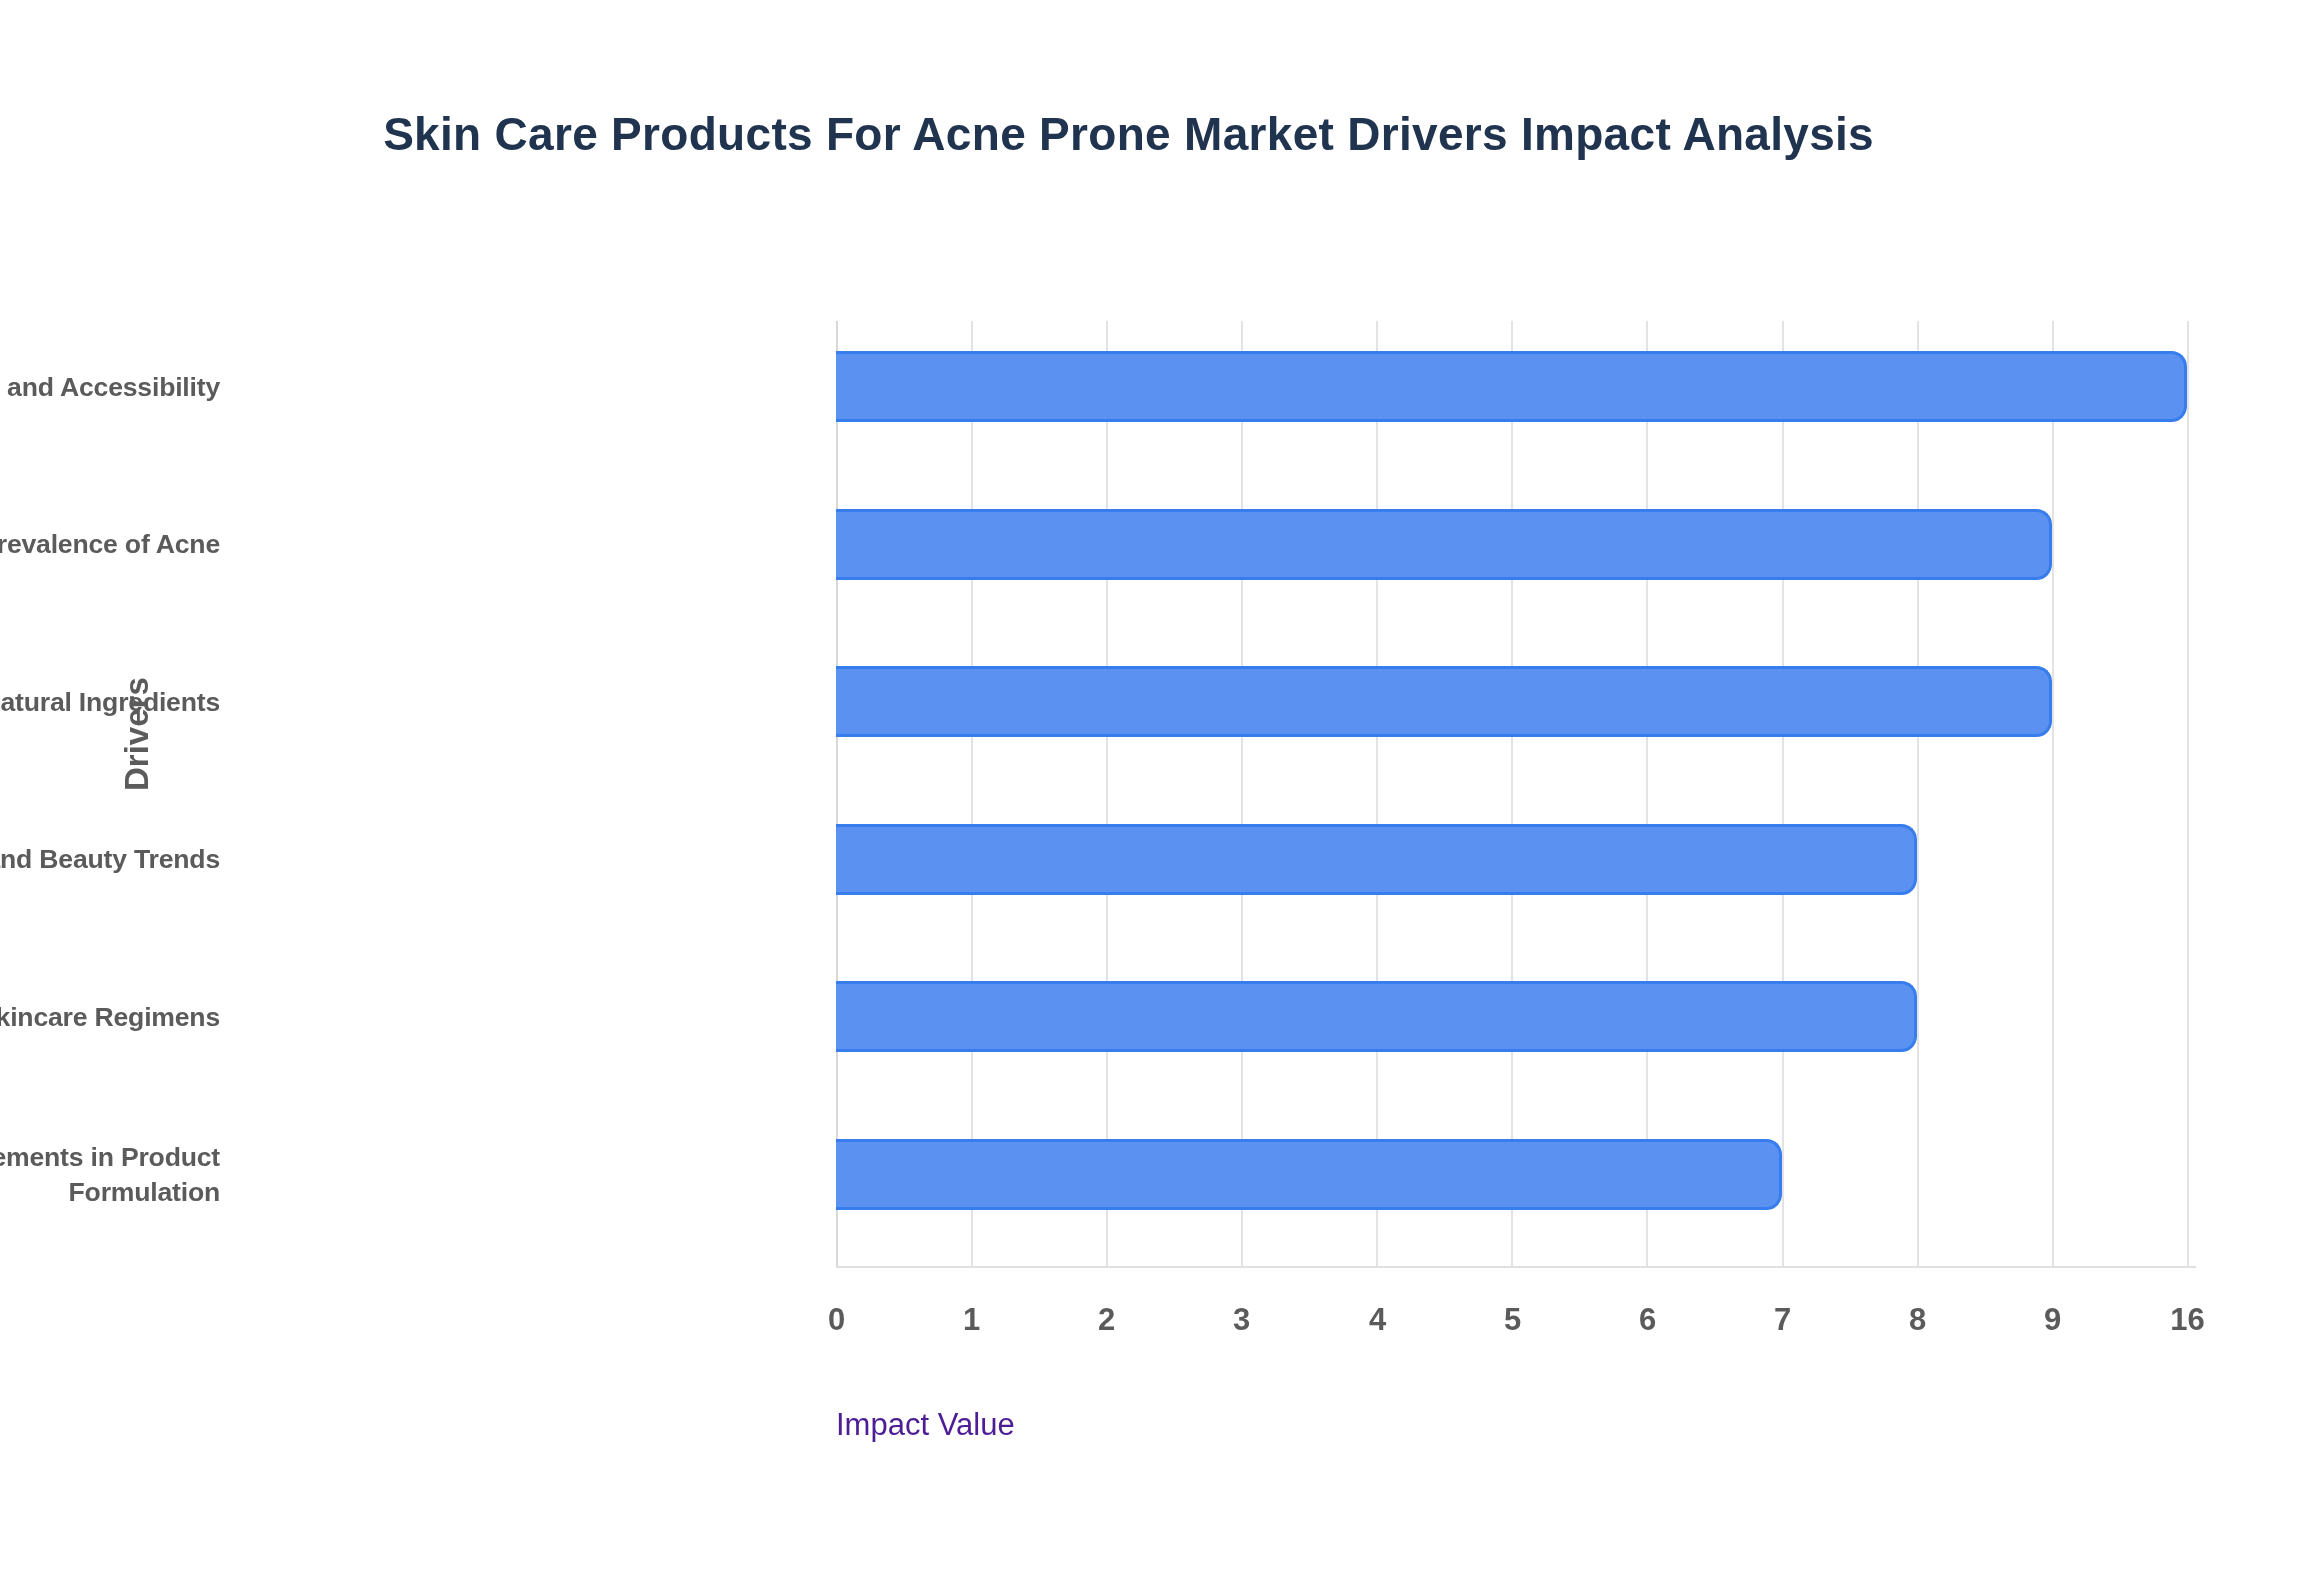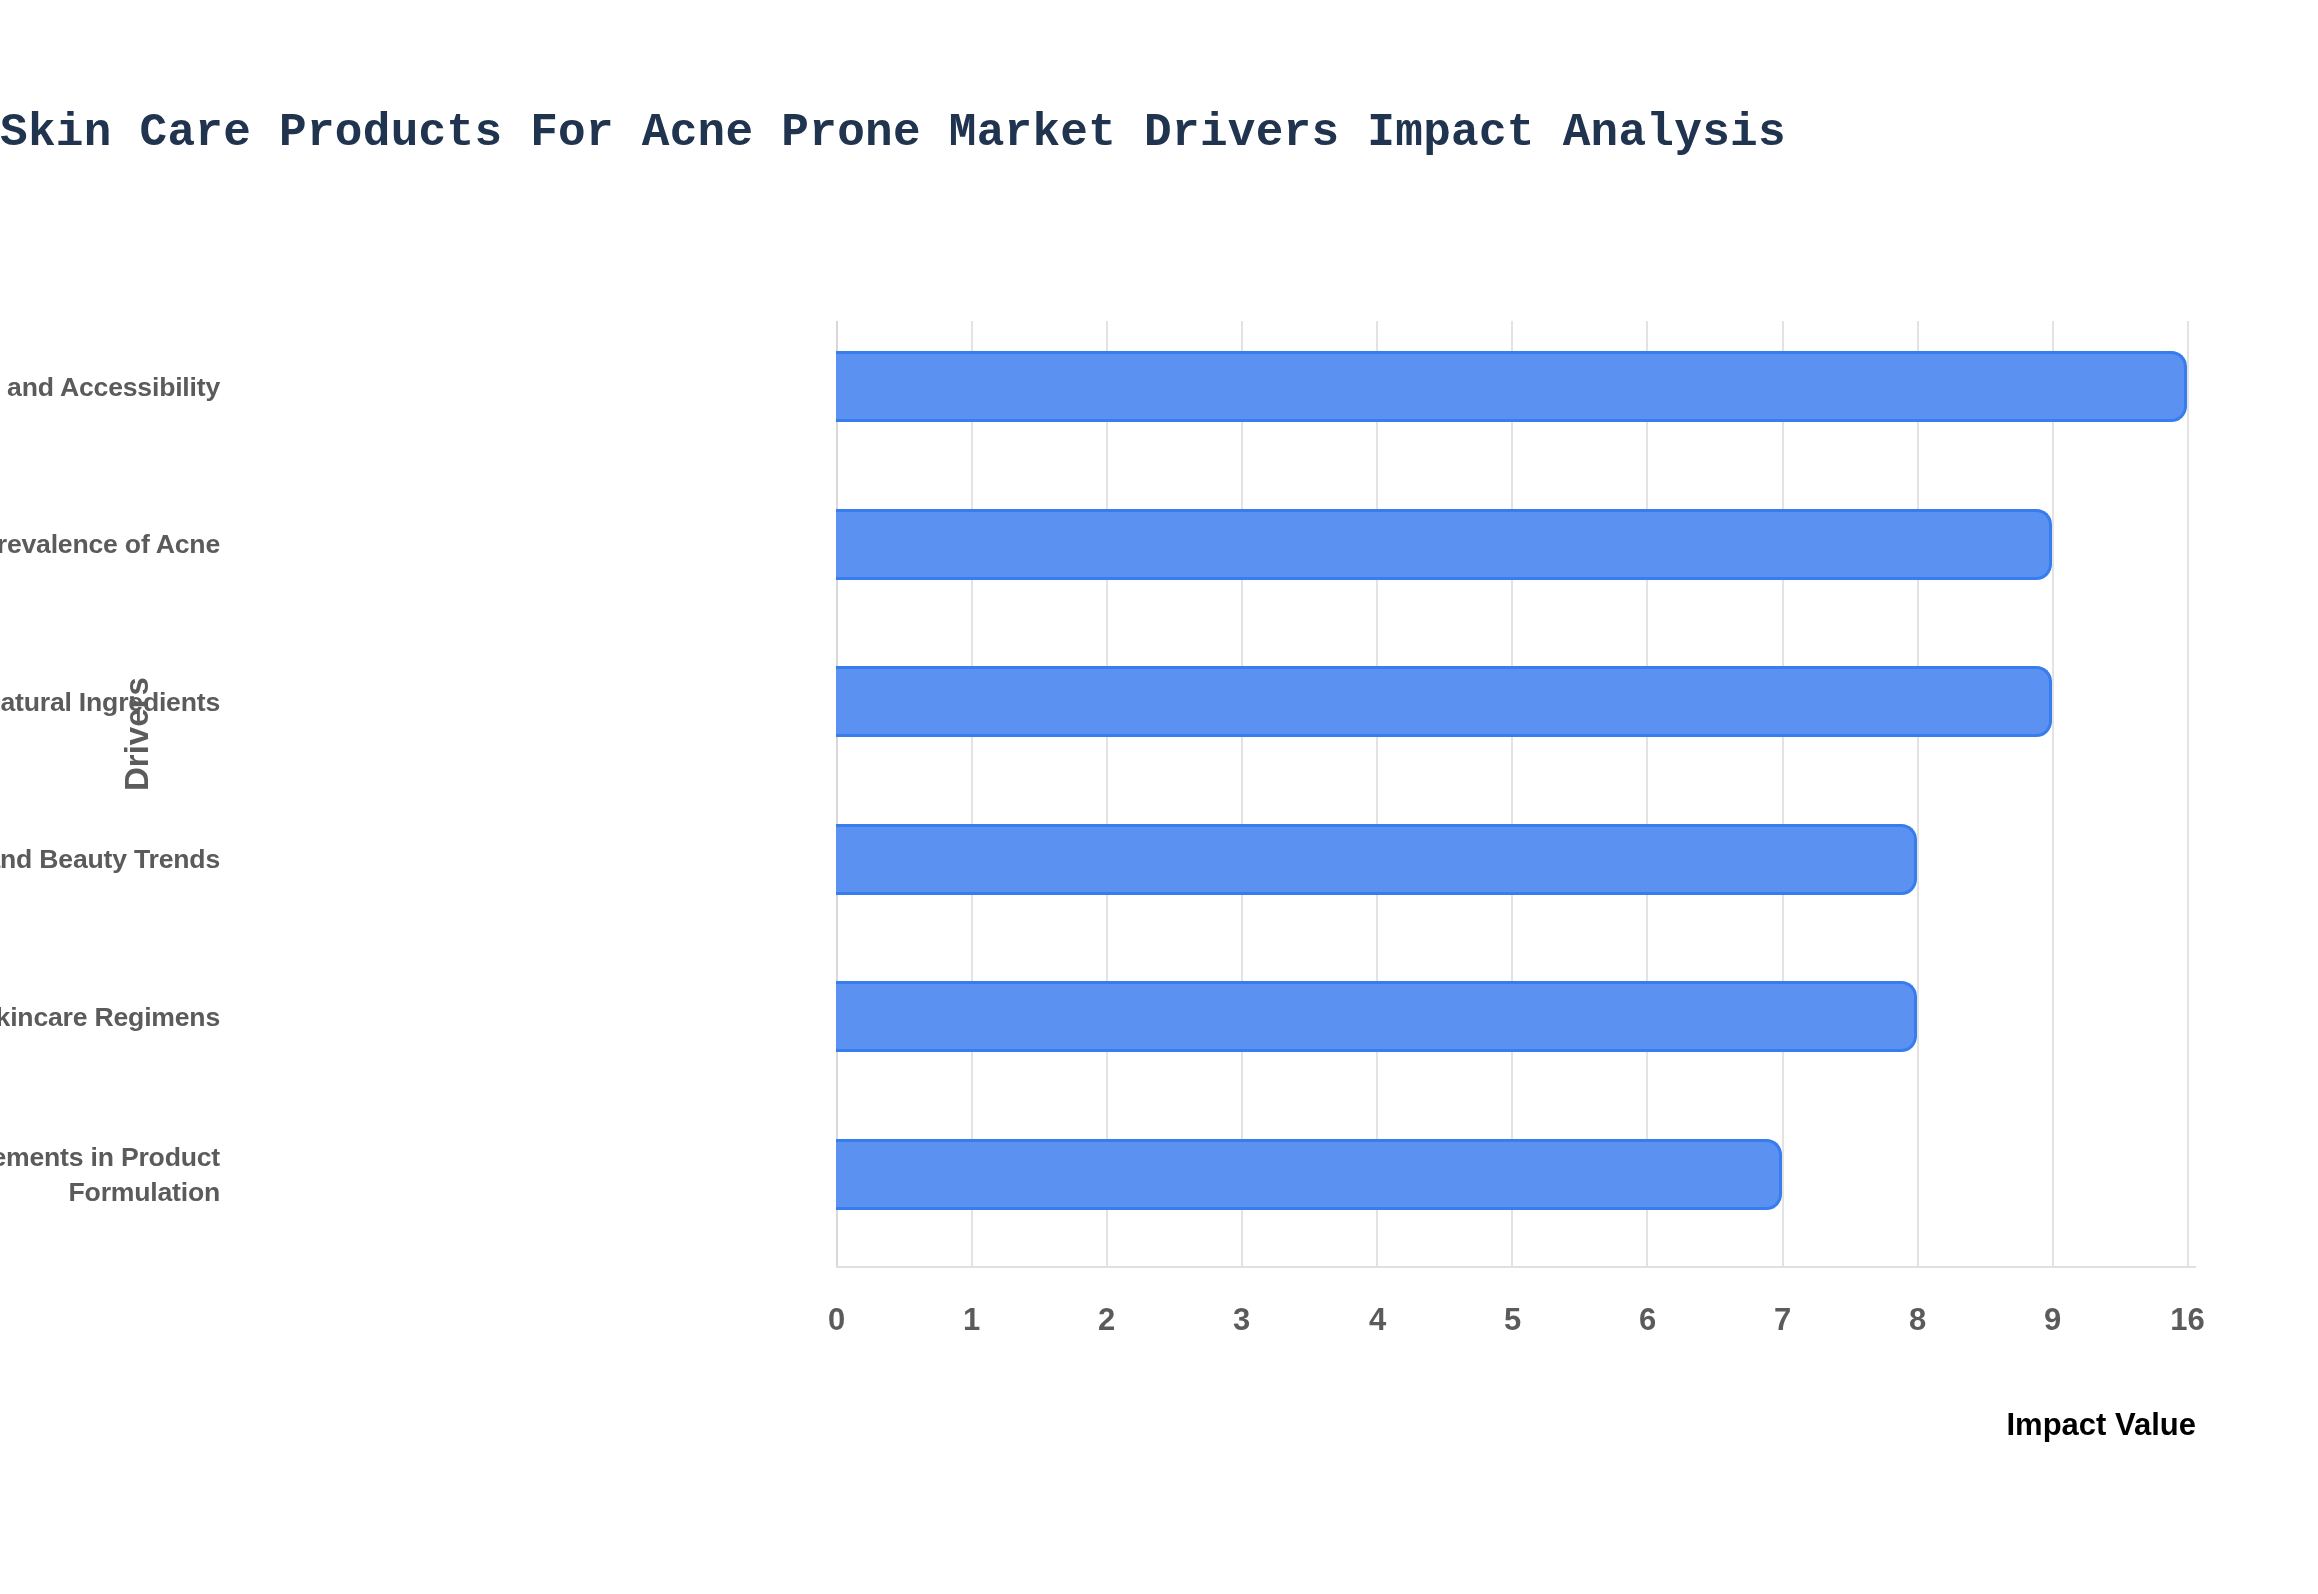--- a/index.html
+++ b/index.html
@@ -14,22 +14,22 @@
     overflow: hidden;
     position: relative;
   }
 
   
   #chart-title {
     position: absolute;
     left: 0;
     top: 107px;
     width: 1874px;
-    text-align: left;
-    font-family: Liberation Mono, monospace;
+    text-align: right;
+    font-family: Liberation Sans, sans-serif;
     font-weight: bold;
     font-size: 46px;
     color: #20344f;
     letter-spacing: 0.3px;
     white-space: nowrap;
   }
 
   
   #plot-area {
     position: absolute;
@@ -105,25 +105,25 @@
     font-size: 31px;
     color: #5b5b5b;
   }
 
   
   #xaxis-title {
     position: absolute;
     left: 836px;
     top: 1407px;
     width: 1360px;
-    text-align: right;
-    font-family: "Liberation Sans", sans-serif;
-    font-weight: bold;
+    text-align: left;
+    font-family: "Liberation Sans", sans-serif;
+    font-weight: normal;
     font-size: 31px;
-    color: #000000;
+    color: #4c1d95;
   }
   #yaxis-title {
     position: absolute;
     left: 118px;
     top: 791px;
     font-family: "Liberation Sans", sans-serif;
     font-weight: bold;
     font-size: 33px;
     color: #5b5b5b;
     transform: rotate(-90deg);

